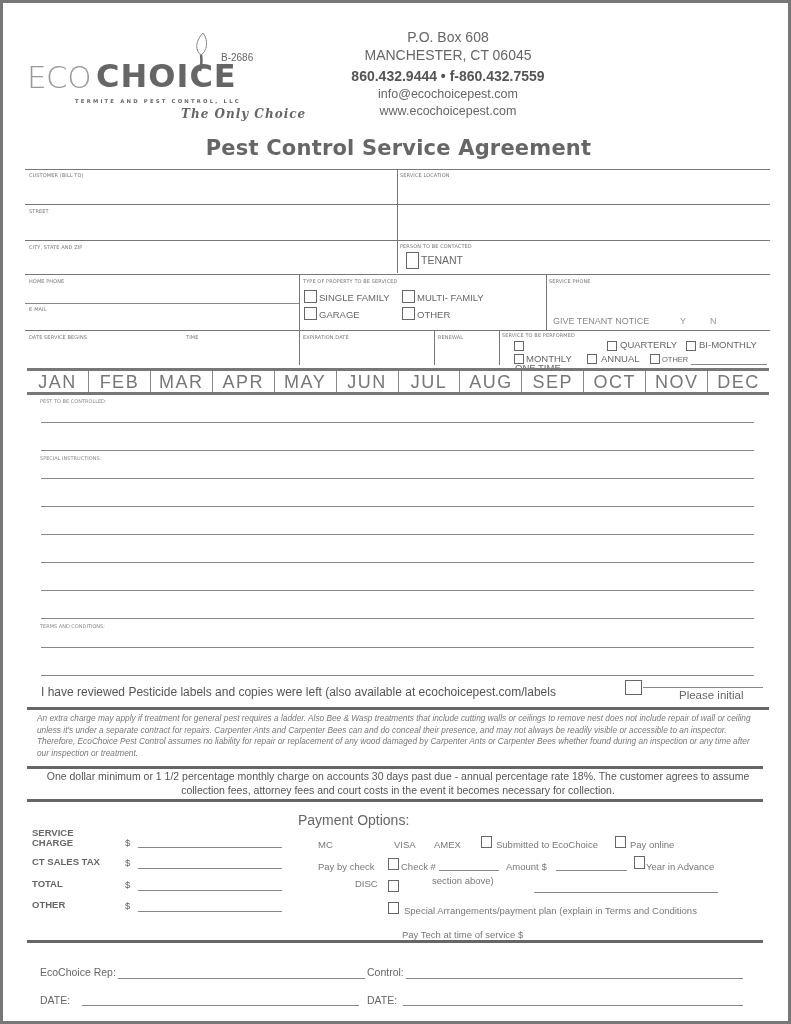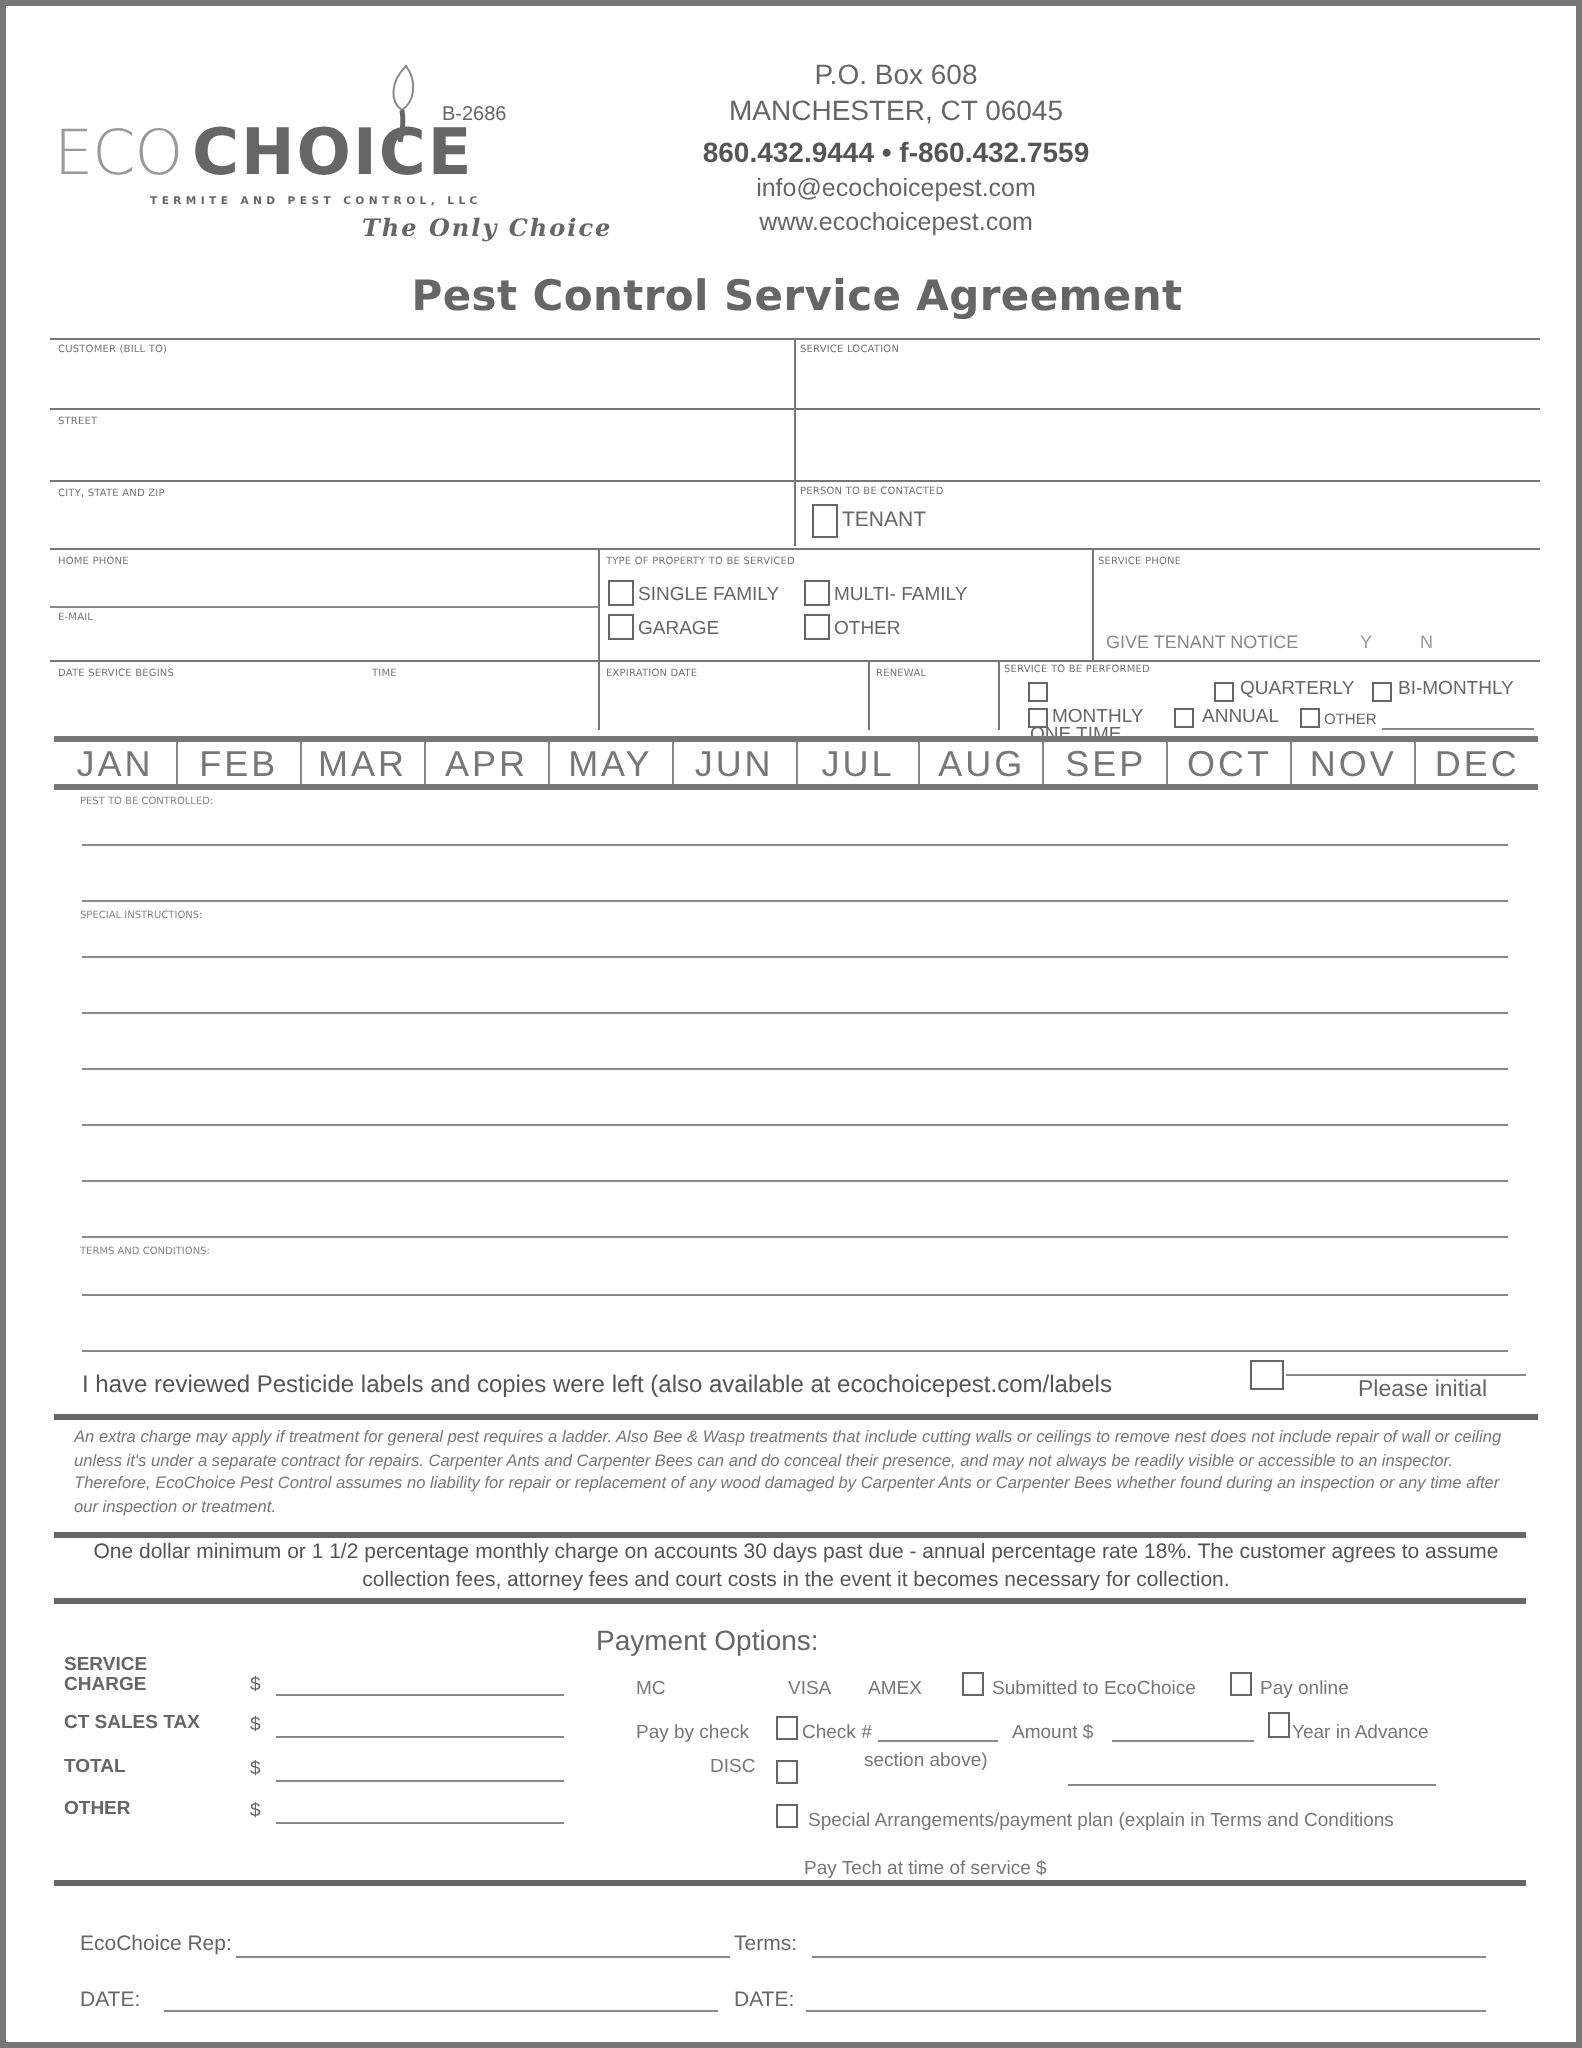--- a/index.html
+++ b/index.html
@@ -236,20 +236,20 @@
   <div class="hline thin" style="left:531px; top:889px; width:184px;"></div>
 
   <div class="cb" style="left:385px; top:899px; width:11px; height:12px;"></div>
   <div class="pay-t" style="left:401px; top:902px;">Special Arrangements/payment plan (explain in Terms and Conditions</div>
   <div class="pay-t" style="left:401px; top:872px;margin-left:28px;">section above)</div>
 
   <div class="hline thick" style="left:24px; top:937px; width:736px;"></div>
 
   <div class="sig" style="left:37px; top:963px;">EcoChoice Rep:</div>
   <div class="hline thin" style="left:115px; top:975px; width:247px;"></div>
-  <div class="sig" style="left:364px; top:963px;">Terms:</div>
+  <div class="sig" style="left:364px; top:963px;">Control:</div>
   <div class="hline thin" style="left:403px; top:975px; width:337px;"></div>
 
   <div class="sig" style="left:37px; top:991px;">DATE:</div>
   <div class="hline thin" style="left:79px; top:1002px; width:277px;"></div>
   <div class="sig" style="left:364px; top:991px;">DATE:</div>
   <div class="hline thin" style="left:400px; top:1002px; width:340px;"></div>
 </div>
 
 </body></html>

